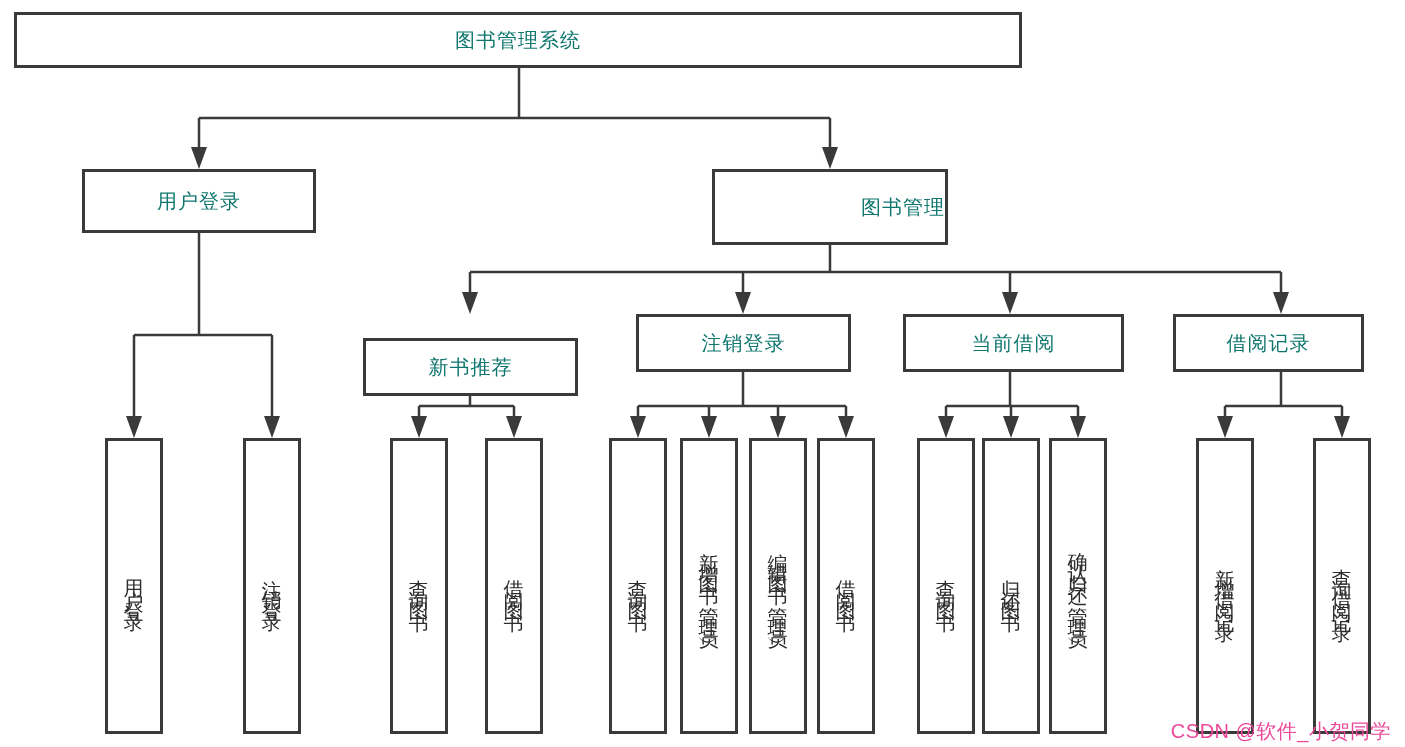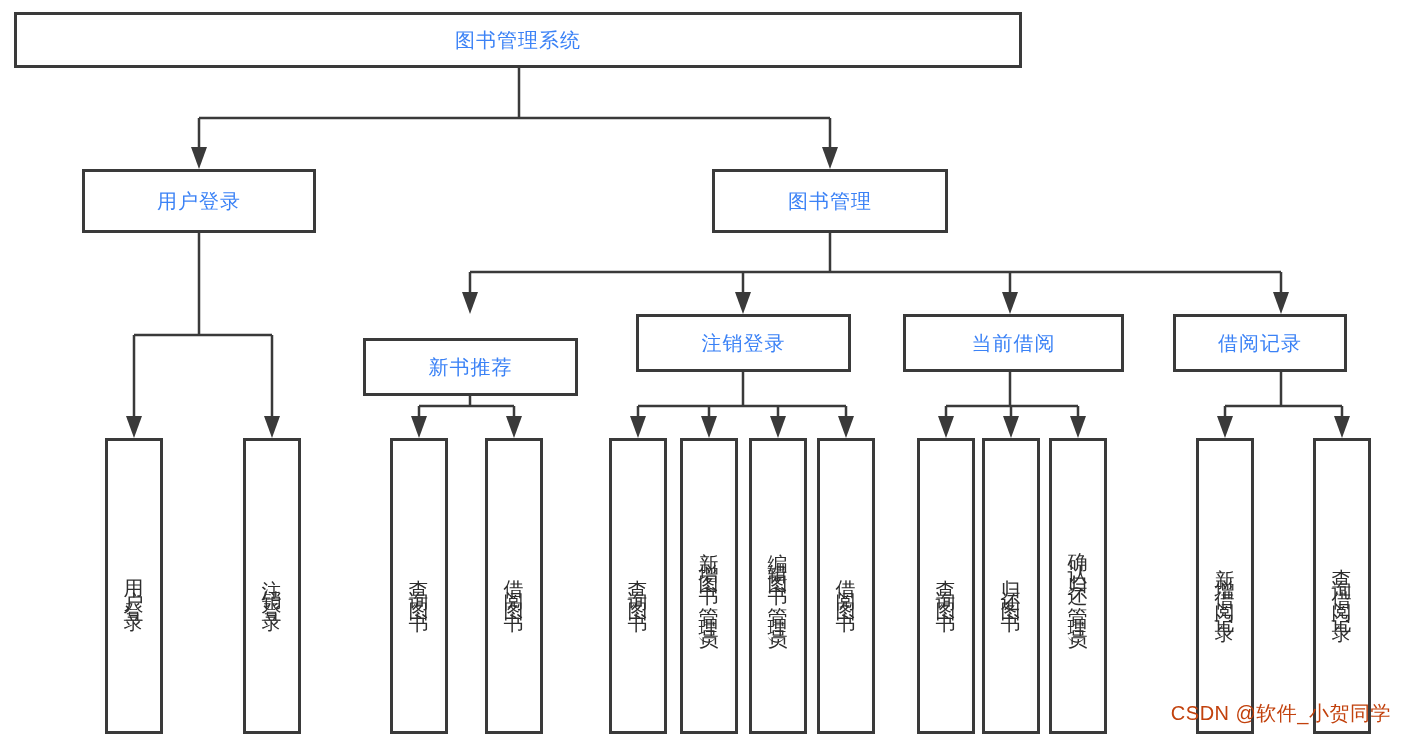--- a/index.html
+++ b/index.html
@@ -18,21 +18,21 @@
     z-index: 1;
   }
   .box {
     position: absolute;
     box-sizing: border-box;
     border: 3px solid #3a3a3a;
     background: #ffffff;
     display: flex;
     align-items: center;
     justify-content: center;
-    color: #3b82f6;
+    color: #0f766e;
     font-size: 20px;
     z-index: 2;
     letter-spacing: 1px;
   }
   .leaf {
     position: absolute;
     box-sizing: border-box;
     border: 3px solid #3a3a3a;
     background: #ffffff;
     top: 438px;
@@ -48,23 +48,23 @@
     writing-mode: vertical-rl;
     text-orientation: mixed;
     font-size: 20px;
     line-height: 1;
     letter-spacing: 11px;
     white-space: nowrap;
   }
   .watermark {
     position: absolute;
     right: 14px;
-    bottom: 20px;
+    bottom: 2px;
     font-size: 20px;
-    color: #c2410c;
+    color: #ec4899;
     z-index: 5;
     letter-spacing: 0.5px;
   }
 </style>
 </head>
 <body>
 
 <div class="canvas">
 
   <svg class="connectors" viewBox="0 0 1405 747" xmlns="http://www.w3.org/2000/svg">
@@ -98,34 +98,34 @@
     </g>
   </svg>
 
   <div class="box" style="left:14px; top:12px; width:1008px; height:56px;">
     <span>图书管理系统</span>
   </div>
 
   <div class="box" style="left:82px; top:169px; width:234px; height:64px;">
     <span>用户登录</span>
   </div>
-  <div class="box" style="left:712px; top:169px; width:236px; height:64px;">
+  <div class="box" style="left:712px; top:169px; width:236px; height:76px;justify-content:flex-end;">
     <span>图书管理</span>
   </div>
 
   <div class="box" style="left:363px; top:314px; width:215px; height:58px;margin-top:24px;">
     <span>新书推荐</span>
   </div>
   <div class="box" style="left:636px; top:314px; width:215px; height:58px;">
     <span>注销登录</span>
   </div>
   <div class="box" style="left:903px; top:314px; width:221px; height:58px;">
     <span>当前借阅</span>
   </div>
-  <div class="box" style="left:1173px; top:314px; width:174px; height:58px;">
+  <div class="box" style="left:1173px; top:314px; width:191px; height:58px;">
     <span>借阅记录</span>
   </div>
 
   <div class="leaf" style="left:105px;">
     <span class="vtext">用户登录</span>
   </div>
   <div class="leaf" style="left:243px;">
     <span class="vtext">注销登录</span>
   </div>
 

